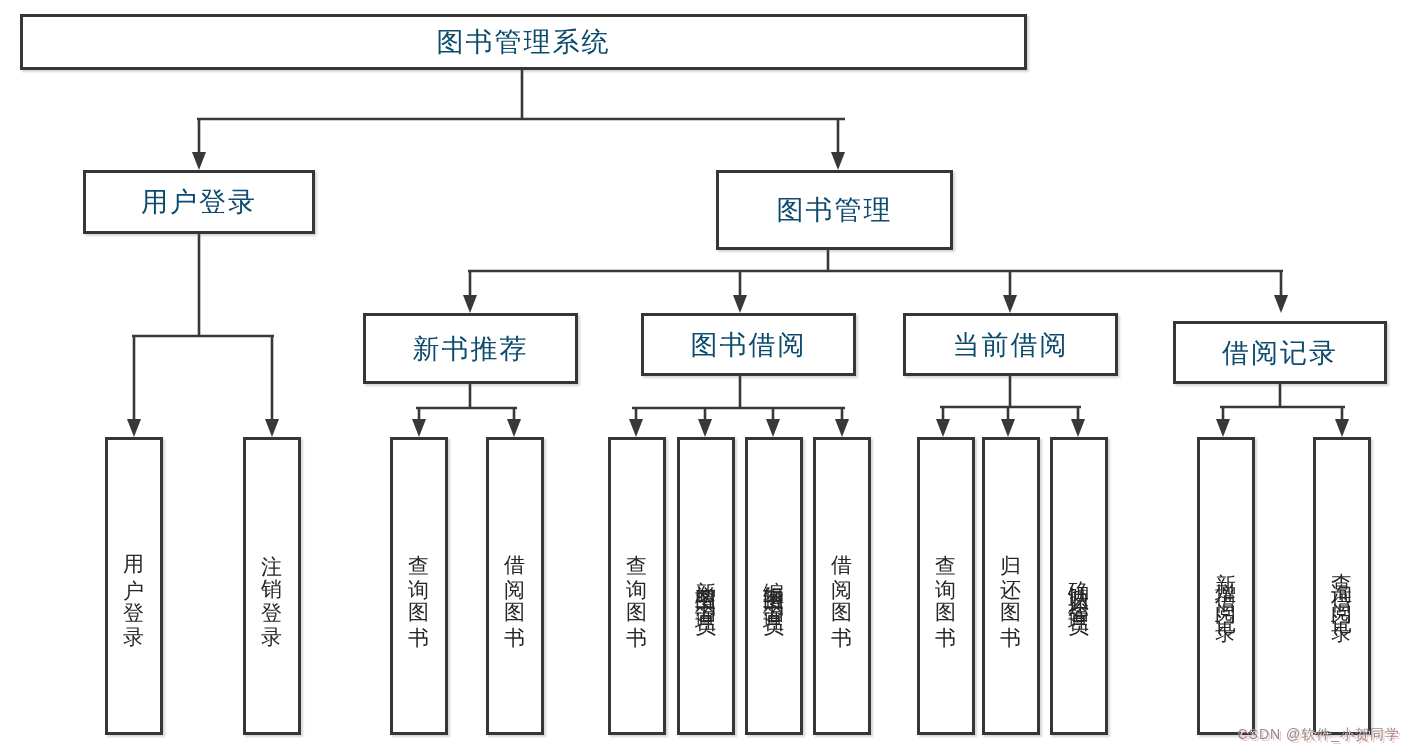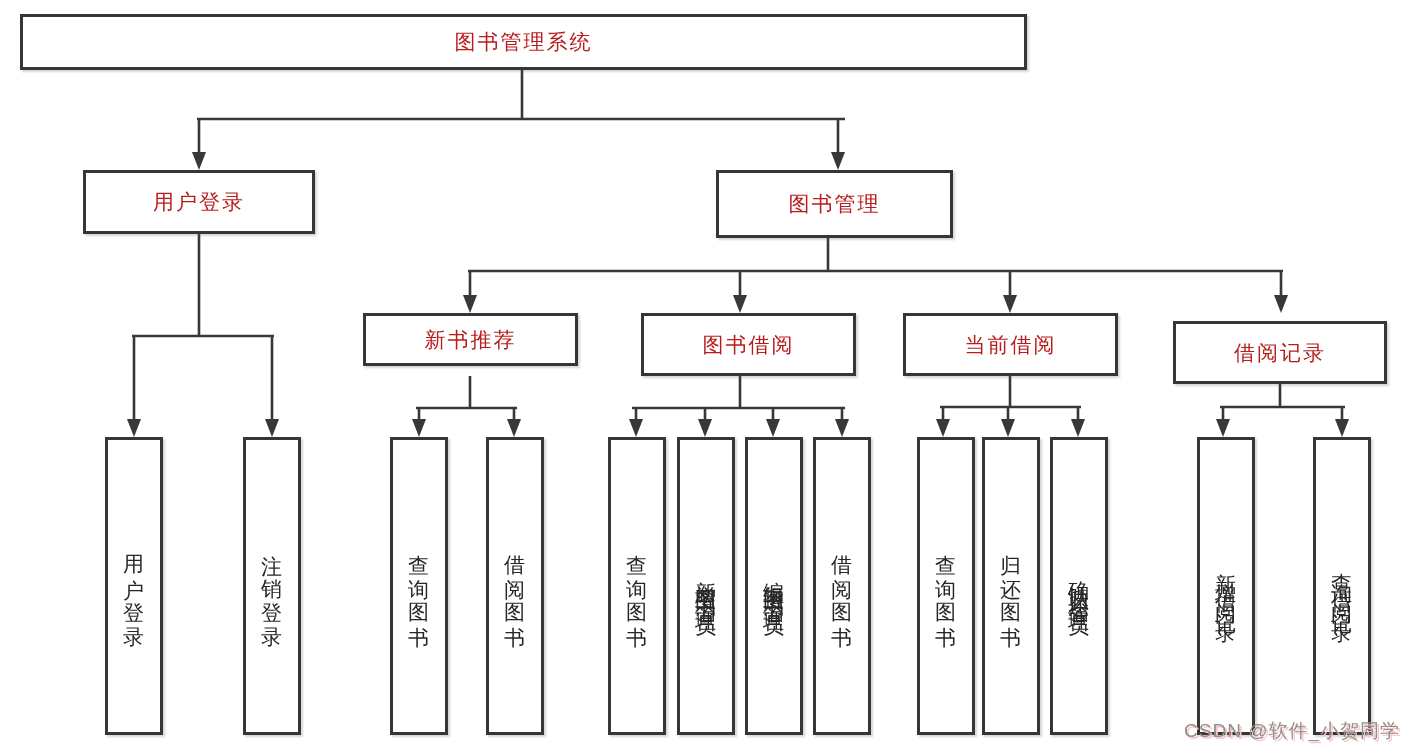--- a/index.html
+++ b/index.html
@@ -14,41 +14,41 @@
   .node{
     position:absolute;
     background:#ffffff;
     border:3px solid #363636;
     box-sizing:border-box;
     display:flex;align-items:center;justify-content:center;
     z-index:2;
     box-shadow:2px 2px 2px rgba(90,90,90,0.25);
   }
   .hlabel{
-    color:#b91c1c;
-    font-size:21px;
+    color:#0c4a6e;
+    font-size:27px;
     letter-spacing:2px;
     white-space:nowrap;
   }
   .vnode{top:437px;height:298px;width:58px;}
   .vlabel{
     writing-mode:vertical-rl;
     text-orientation:mixed;
     color:#262626;
     font-size:21px;
     line-height:1;
   }
   .ls{letter-spacing:24px;}  
   .lm{letter-spacing:10px;}  
   .ll{letter-spacing:5px;}   
   .watermark{
     position:absolute;
     right:5px;bottom:3px;
     z-index:3;
-    font-size:19px;
+    font-size:14px;
     color:#8f8f8f;
     text-shadow:2px 2px 0 #ffc4c4;
     white-space:nowrap;
     letter-spacing:1px;
   }
 </style>
 </head>
 <body>
 
 <div class="stage">
@@ -96,25 +96,25 @@
     <polygon points="1335,419 1349,419 1342,437" fill="#383838" stroke="none"></polygon>
   </svg>
 
   <div class="node" style="left:20px;top:14px;width:1007px;height:56px;">
     <span class="hlabel">图书管理系统</span>
   </div>
 
   <div class="node" style="left:83px;top:170px;width:232px;height:64px;">
     <span class="hlabel">用户登录</span>
   </div>
-  <div class="node" style="left:716px;top:170px;width:237px;height:68px;">
+  <div class="node" style="left:716px;top:170px;width:237px;height:80px;">
     <span class="hlabel">图书管理</span>
   </div>
 
-  <div class="node" style="left:363px;top:313px;width:215px;height:53px;">
+  <div class="node" style="left:363px;top:313px;width:215px;height:71px;">
     <span class="hlabel">新书推荐</span>
   </div>
   <div class="node" style="left:633px;top:313px;width:215px;height:63px;margin-left:8px;">
     <span class="hlabel">图书借阅</span>
   </div>
   <div class="node" style="left:903px;top:313px;width:215px;height:63px;text-align:right;">
     <span class="hlabel">当前借阅</span>
   </div>
   <div class="node" style="left:1173px;top:313px;width:214px;height:63px;margin-top:8px;">
     <span class="hlabel">借阅记录</span>

